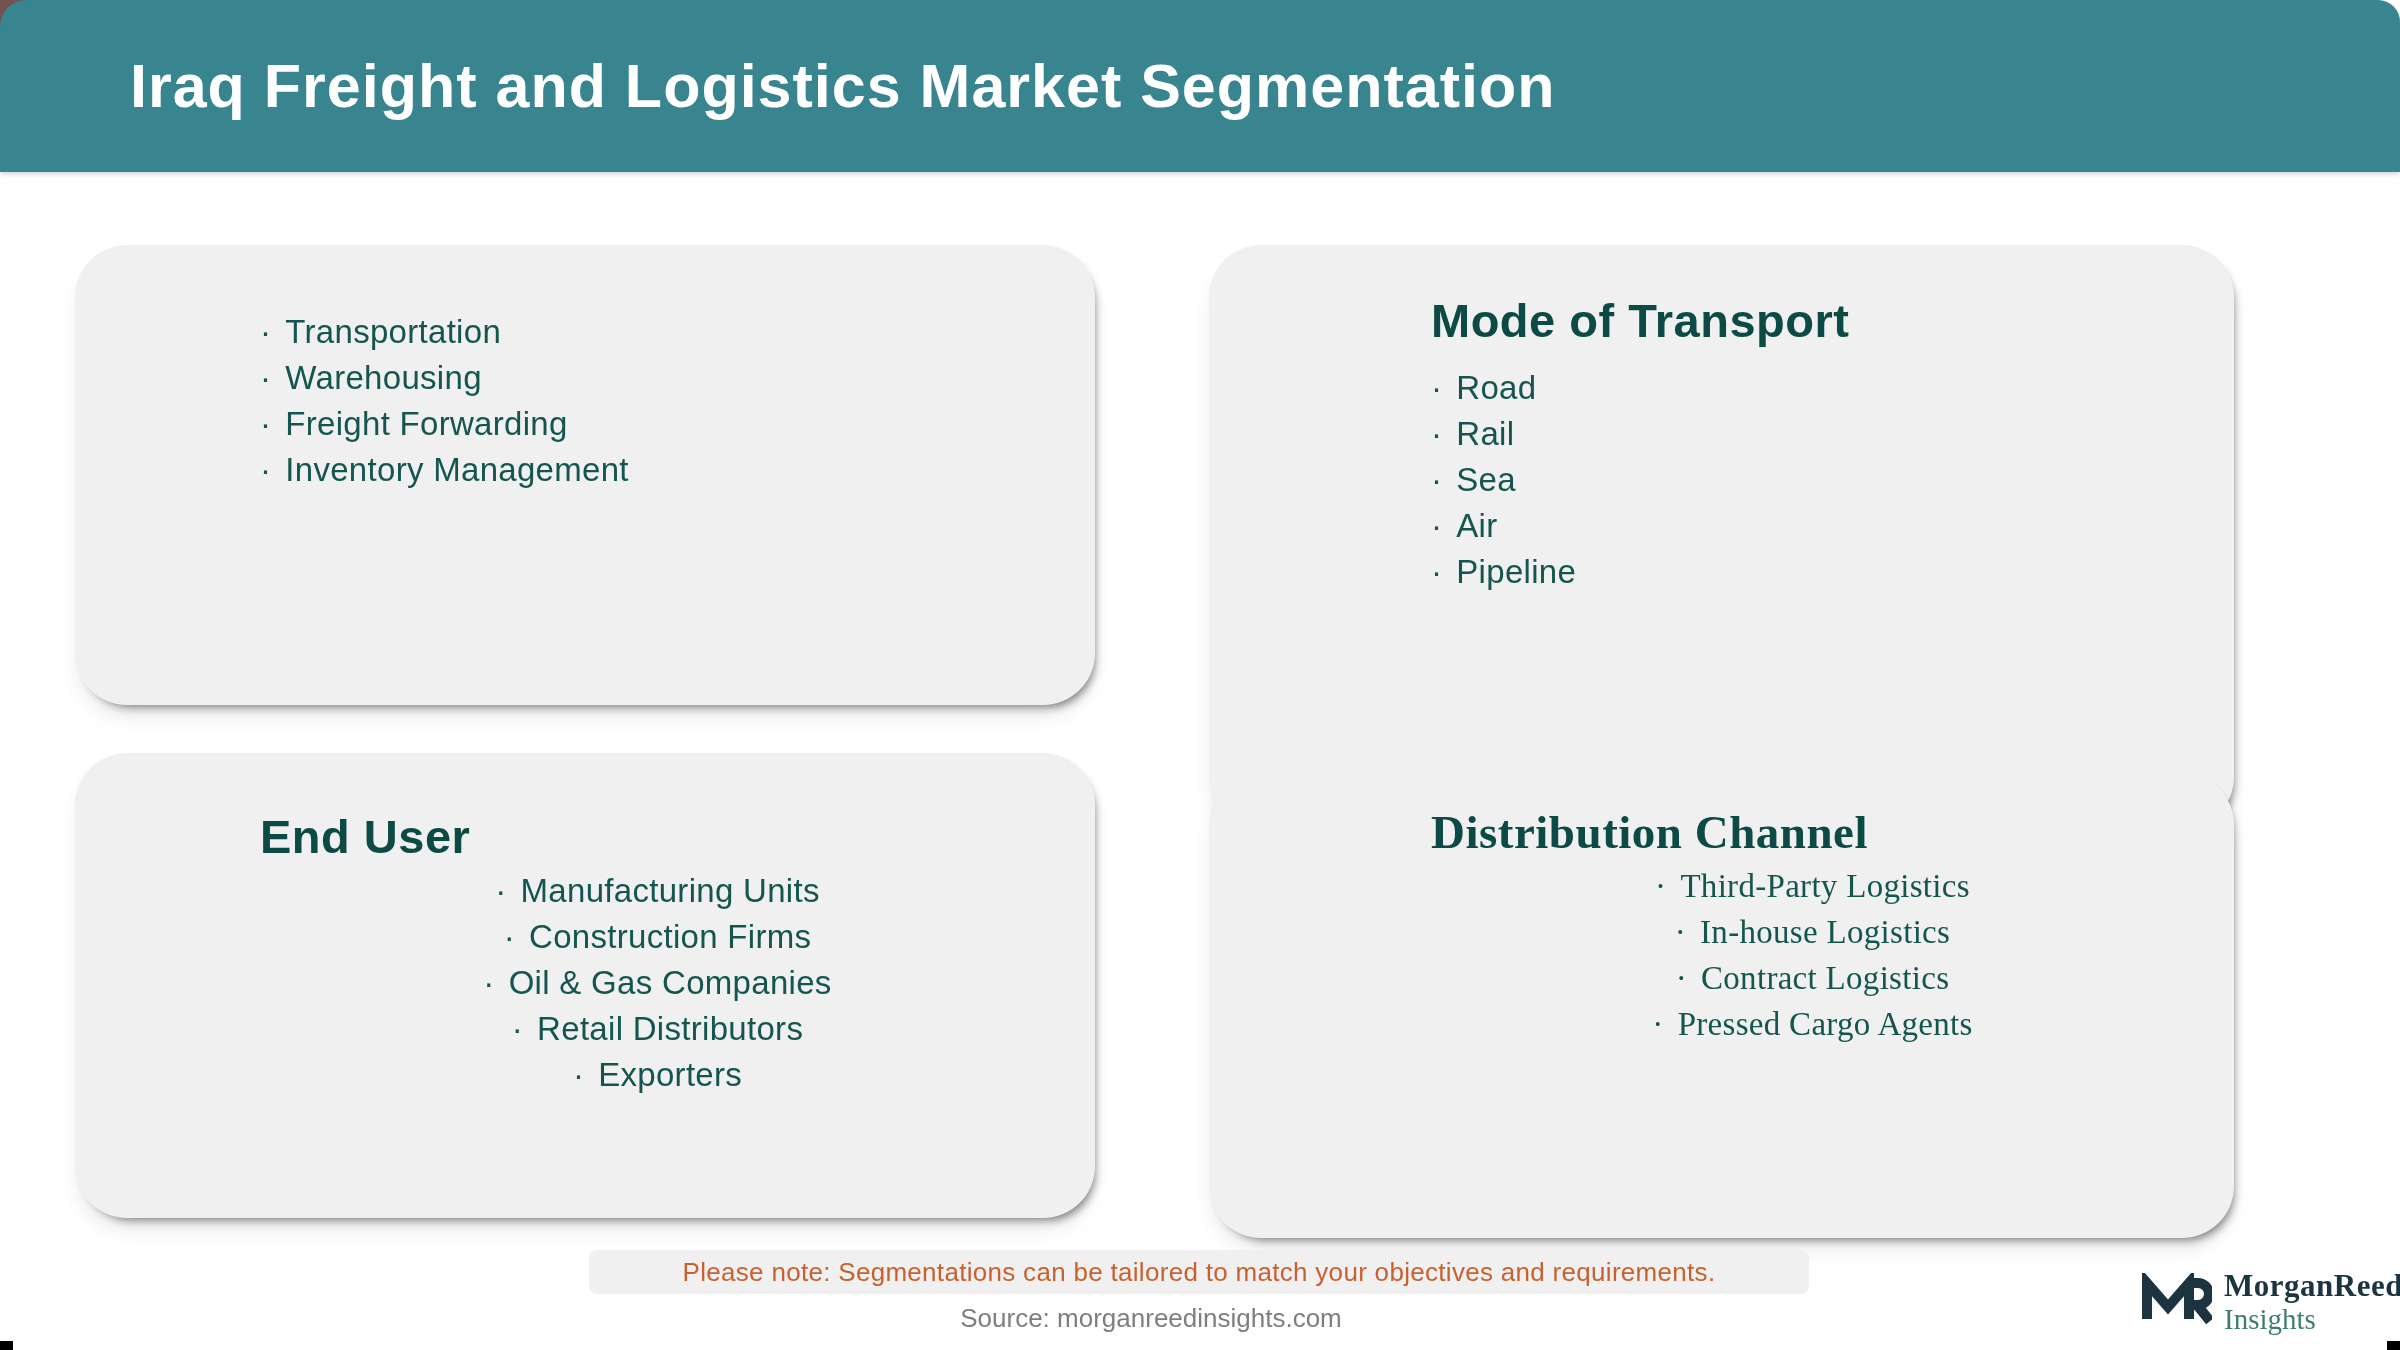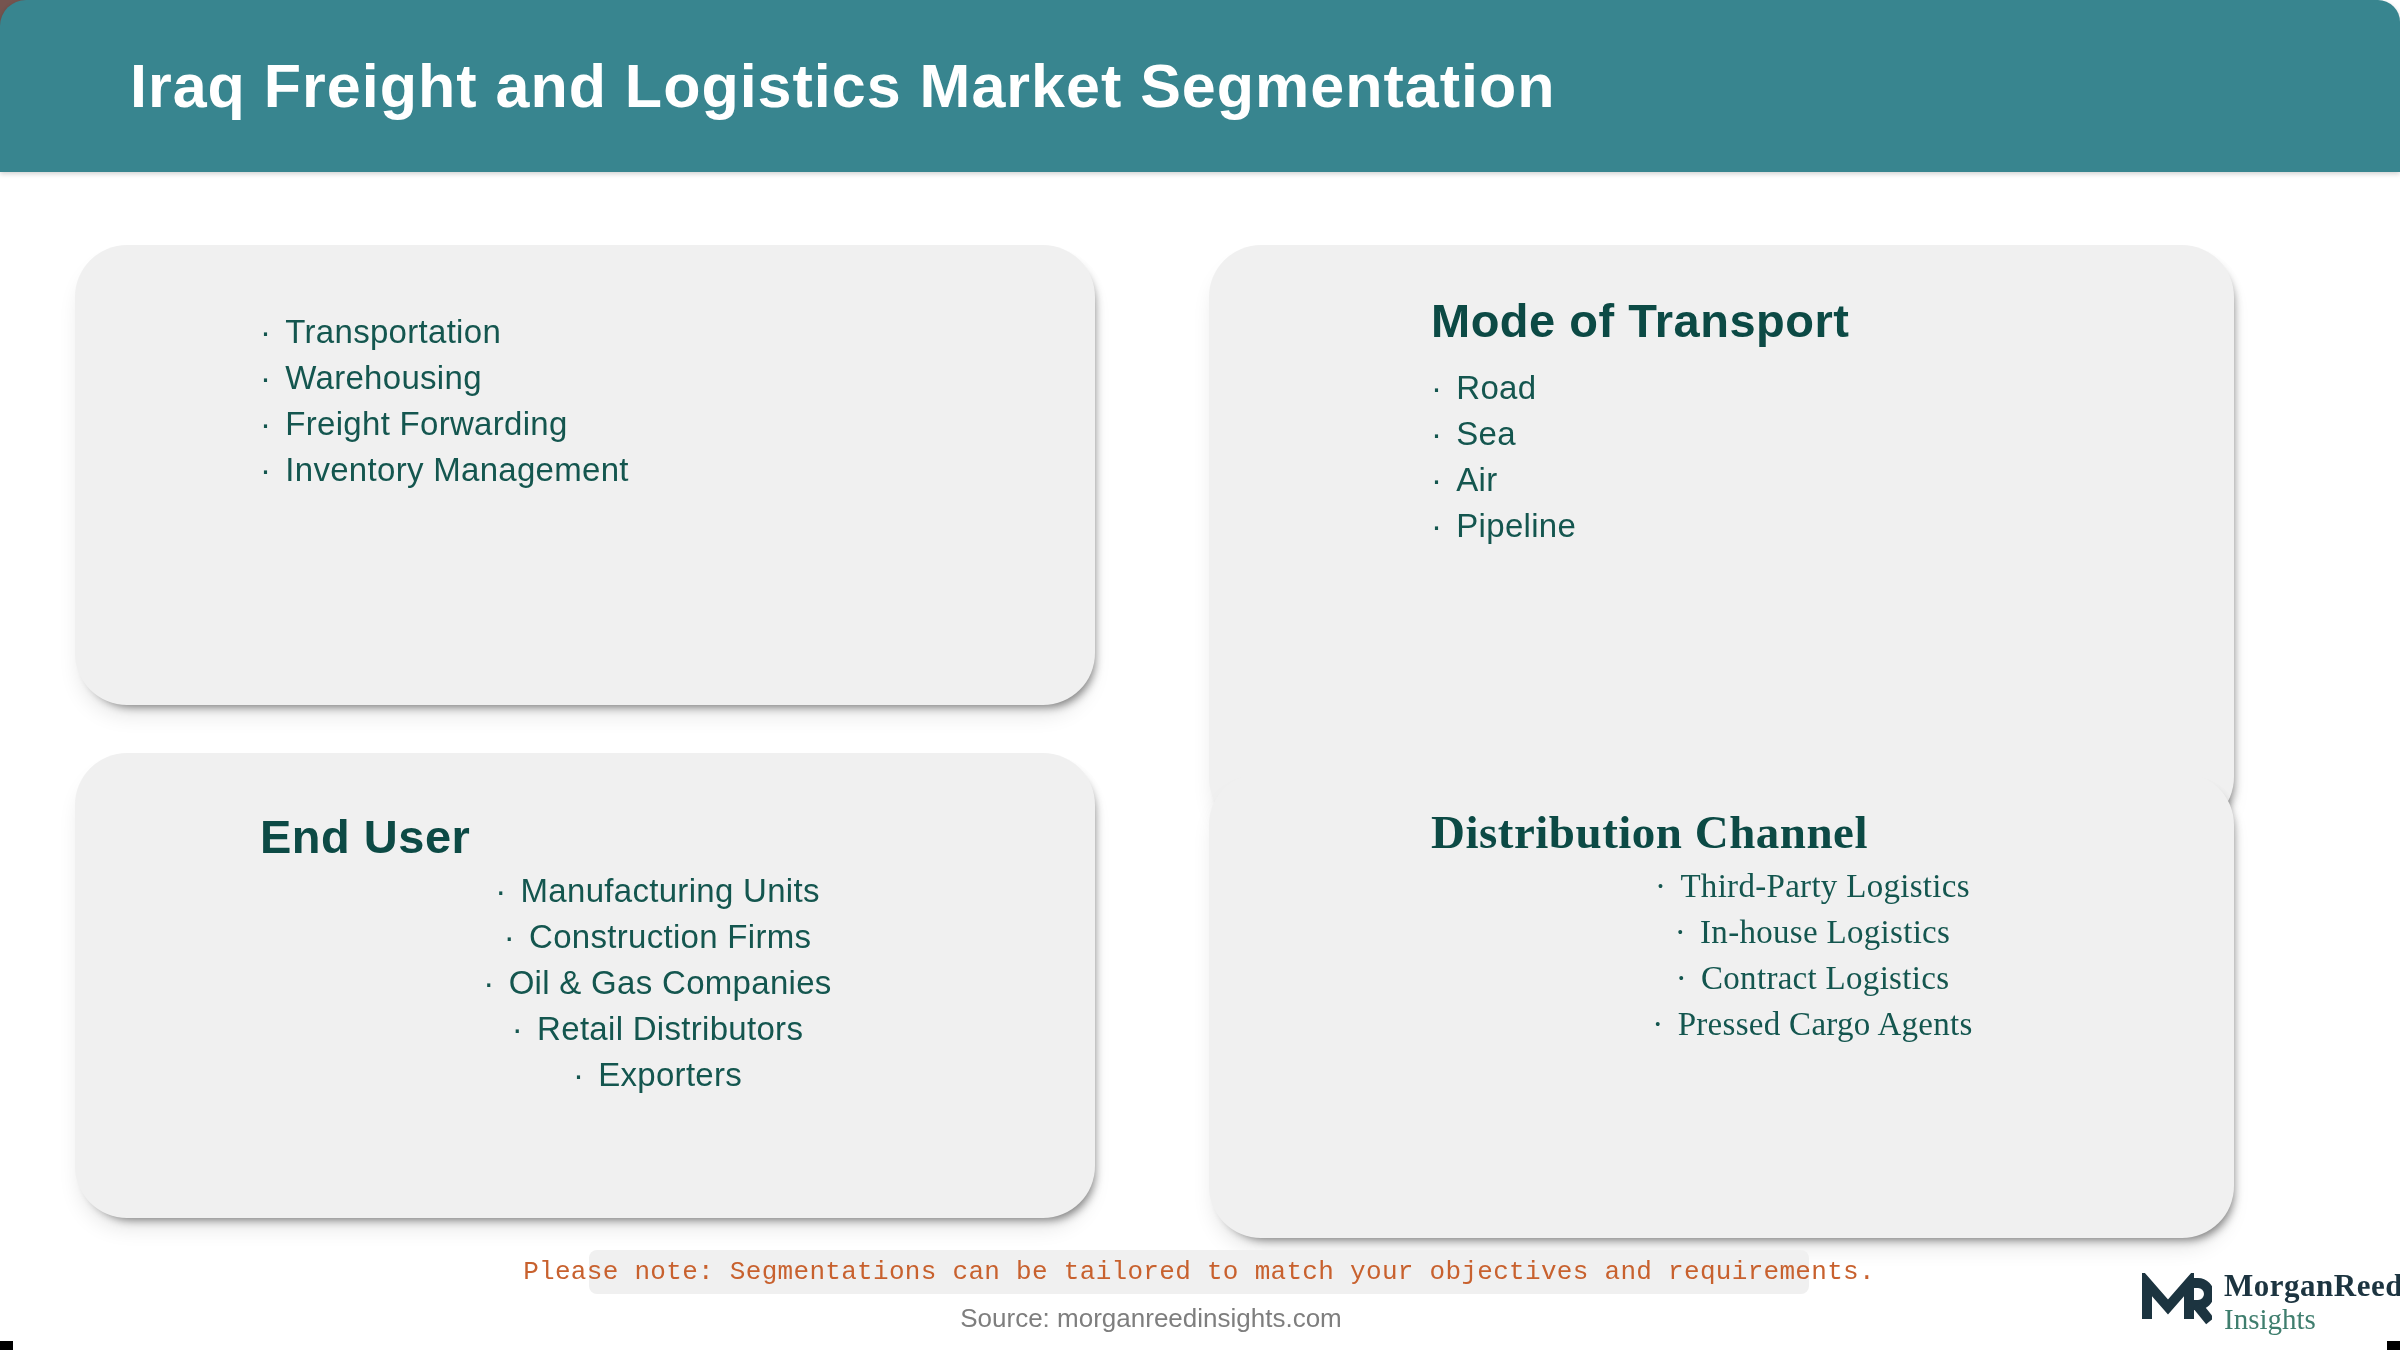--- a/index.html
+++ b/index.html
@@ -34,21 +34,21 @@
   .card li::before{content:"·";margin-right:14px;}
   .card1{left:75px;top:245px;width:1020px;height:460px;padding:48px 40px 0 185px;}
   .card2{left:1209px;top:245px;width:1025px;height:584px;padding:48px 40px 0 222px;}
   .card3{left:75px;top:753px;width:1020px;height:465px;padding:56px 40px 0 185px;}
   .card4{left:1209px;top:773px;width:1025px;height:465px;padding:31px 40px 0 222px;font-family:Liberation Serif, serif;}
   .card1 ul,.card2 ul{margin-top:16px;}
   .card3 ul,.card4 ul{margin-top:3px;text-align:center;}
   .note{
     position:absolute;left:589px;top:1250px;width:1220px;height:44px;
     background:var(--card-bg,#F0F0F0);border-radius:8px;
-    display:flex;align-items:center;justify-content:center;z-index:2;font-family:Liberation Mono, monospace;
+    display:flex;align-items:center;justify-content:center;z-index:2;
   }
   .note span{font-size:26px;color:var(--note-orange,#C8612E);letter-spacing:0.3px;white-space:nowrap;}
   .source{
     position:absolute;left:1151px;top:1303px;transform:translateX(-50%);
     font-size:26px;color:var(--source-gray,#7E7E7E);white-space:nowrap;z-index:2;
   }
   .logo{position:absolute;left:2142px;top:1270px;display:flex;align-items:flex-start;gap:12px;z-index:2;}
   .mr-mono{display:block;margin-top:3px;}
   .mr-mono path{stroke:var(--logo-navy,#1C3440);stroke-width:10;fill:none;stroke-linejoin:miter;}
   .logo-text{display:flex;flex-direction:column;font-family:"Liberation Serif",serif;line-height:1;}
@@ -73,20 +73,21 @@
     <li>Warehousing</li>
     <li>Freight Forwarding</li>
     <li>Inventory Management</li>
   </ul>
 </section>
 
 <section class="card card2">
   <h2>Mode of Transport</h2>
   <ul>
     <li>Road</li>
+    <li>Rail</li>
     <li>Sea</li>
     <li>Air</li>
     <li>Pipeline</li>
   </ul>
 </section>
 
 <section class="card card3">
   <h2>End User</h2>
   <ul>
     <li>Manufacturing Units</li>

